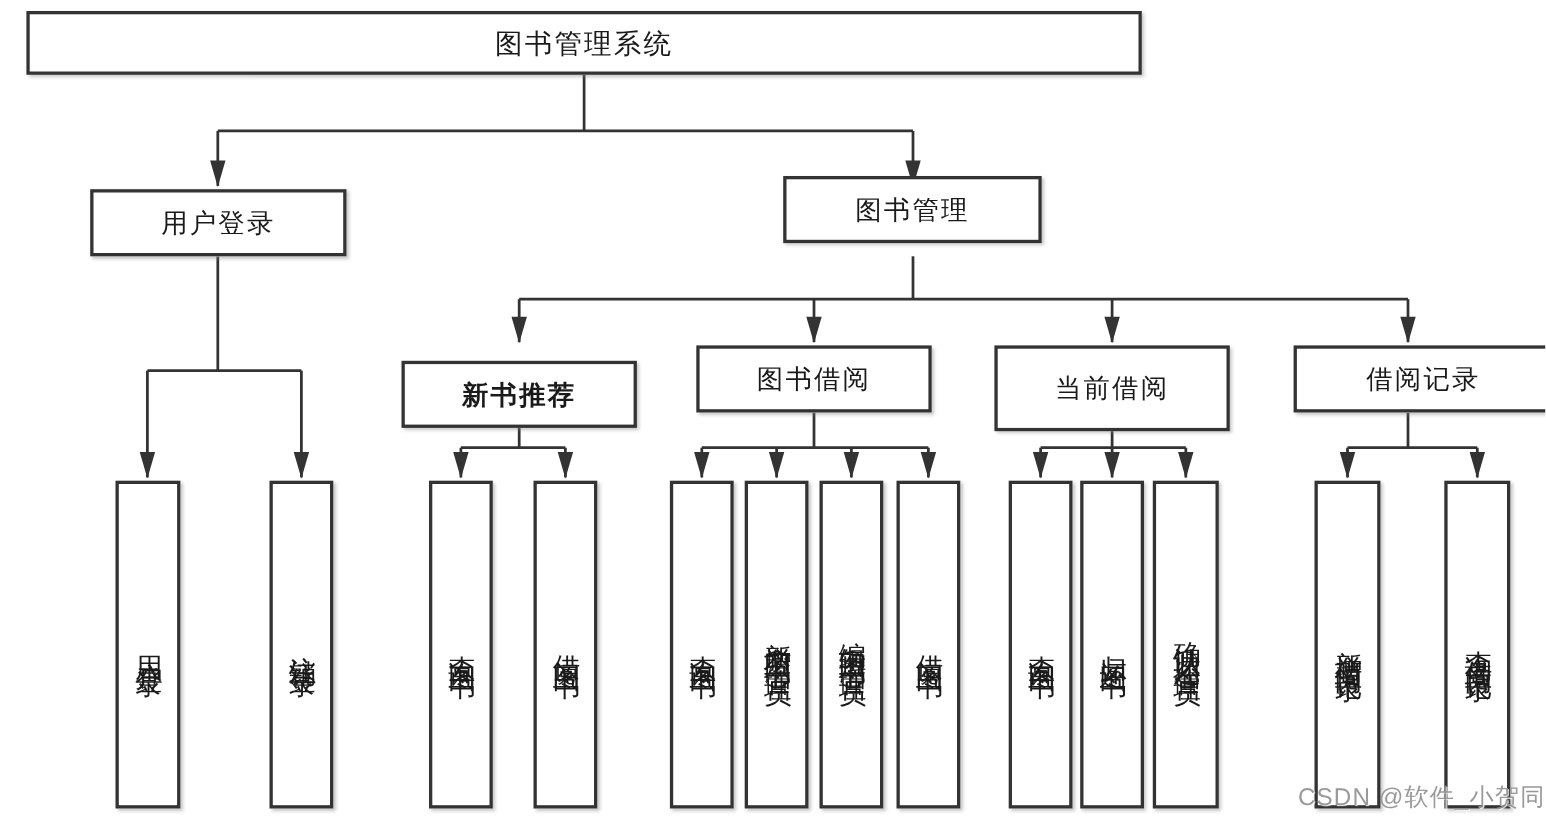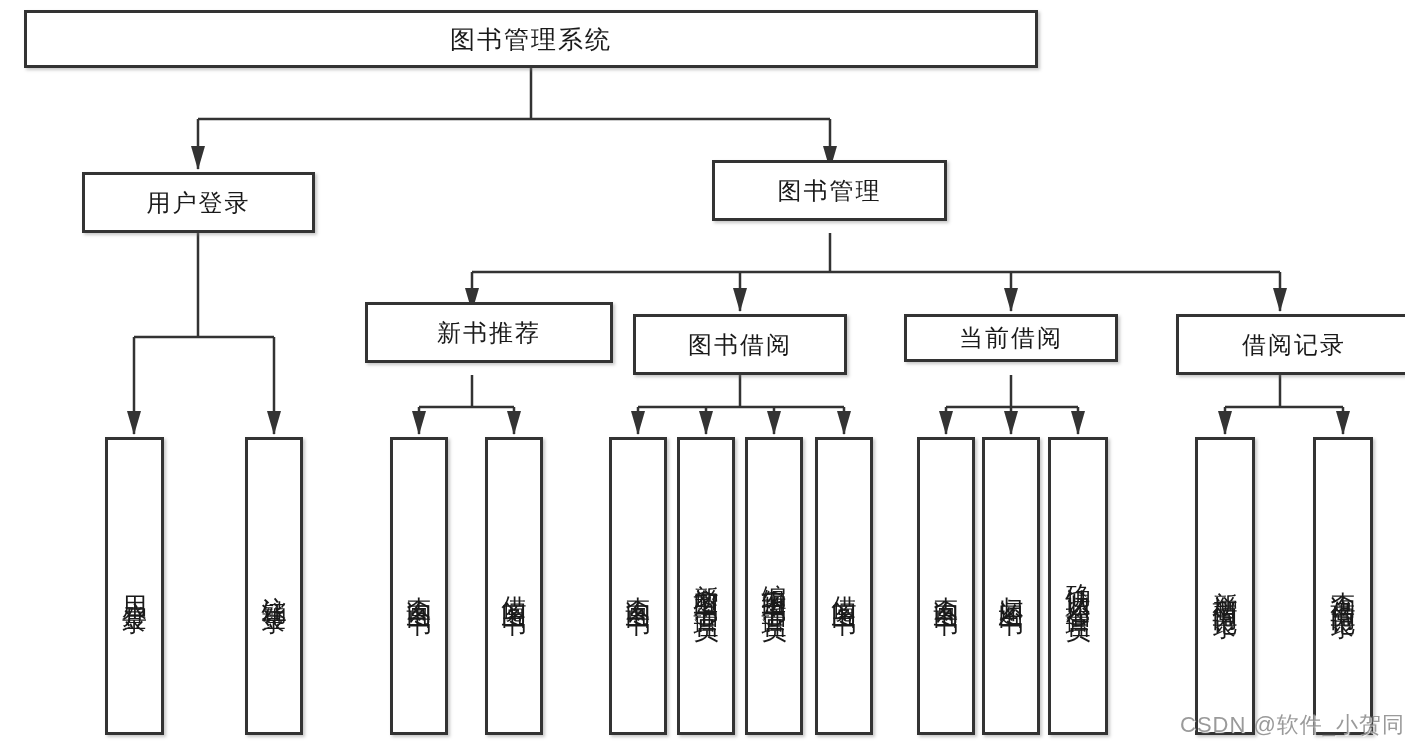--- a/index.html
+++ b/index.html
@@ -115,23 +115,23 @@
       <line x1="1225" y1="407" x2="1225" y2="434" marker-end="url(#arrow)"></line>
       <line x1="1343" y1="407" x2="1343" y2="434" marker-end="url(#arrow)"></line>
     </g>
   </svg>
 
   <div class="node hnode root-node" style="left:24px; top:10px; width:1014px; height:58px;">图书管理系统</div>
 
   <div class="node hnode" style="left:82px; top:172px; width:233px; height:61px;">用户登录</div>
   <div class="node hnode" style="left:712px; top:160px; width:235px; height:61px;">图书管理</div>
 
-  <div class="node hnode" style="left:365px; top:302px; width:248px; height:61px;">新书推荐</div>
+  <div class="node hnode" style="left:365px; top:328px; width:214px; height:61px;font-weight:bold;">新书推荐</div>
   <div class="node hnode" style="left:633px; top:314px; width:214px; height:61px;">图书借阅</div>
-  <div class="node hnode" style="left:904px; top:314px; width:214px; height:48px;text-align:center;">当前借阅</div>
+  <div class="node hnode" style="left:904px; top:314px; width:214px; height:78px;text-align:center;">当前借阅</div>
   <div class="node hnode" style="left:1176px; top:314px; width:236px; height:61px;">借阅记录</div>
 
   <div class="node vnode" style="left:105px; top:437px; width:59px; height:298px;">用户登录</div>
   <div class="node vnode" style="left:245px; top:437px; width:58px; height:298px;">注销登录</div>
 
   <div class="node vnode" style="left:390px; top:437px; width:58px; height:298px;">查询图书</div>
   <div class="node vnode" style="left:485px; top:437px; width:58px; height:298px;">借阅图书</div>
 
   <div class="node vnode" style="left:609px; top:437px; width:58px; height:298px;">查询图书</div>
   <div class="node vnode" style="left:677px; top:437px; width:58px; height:298px;">新增图书（管理员）</div>

